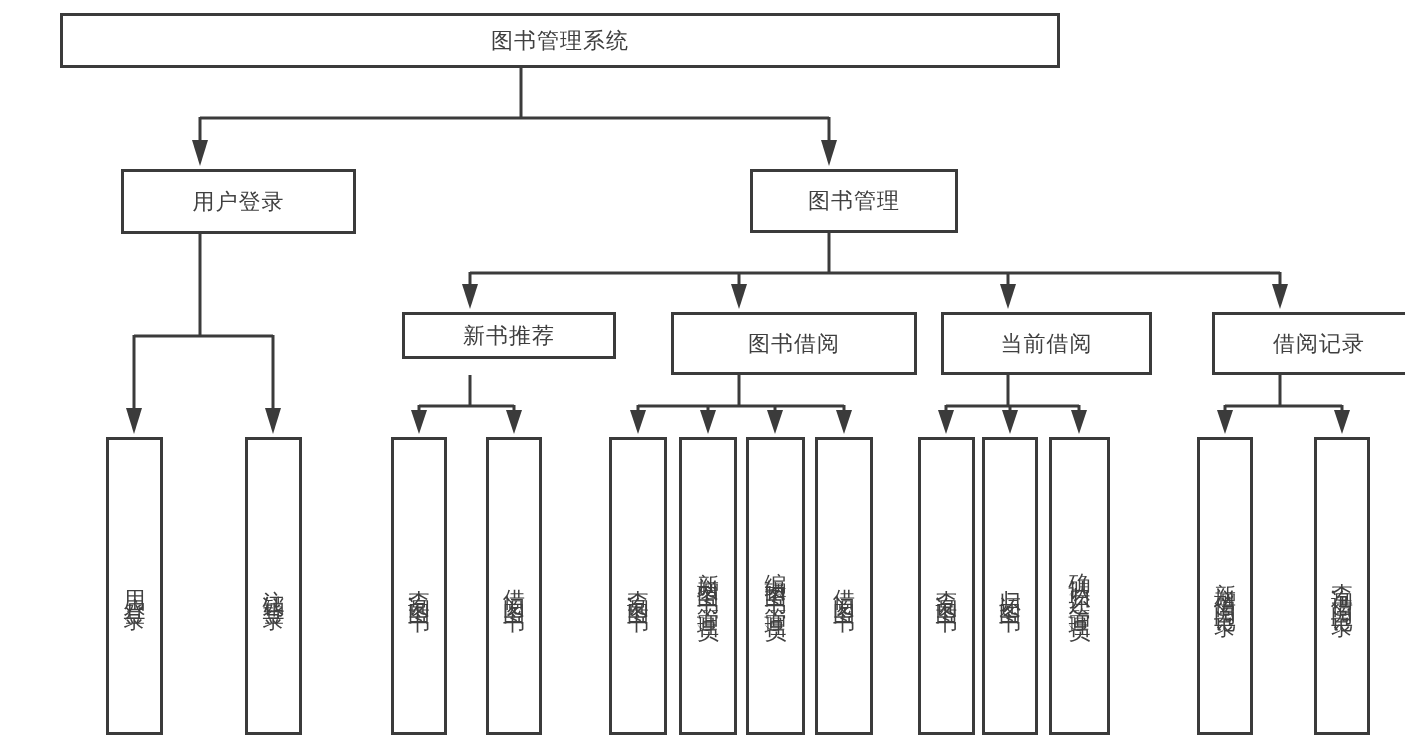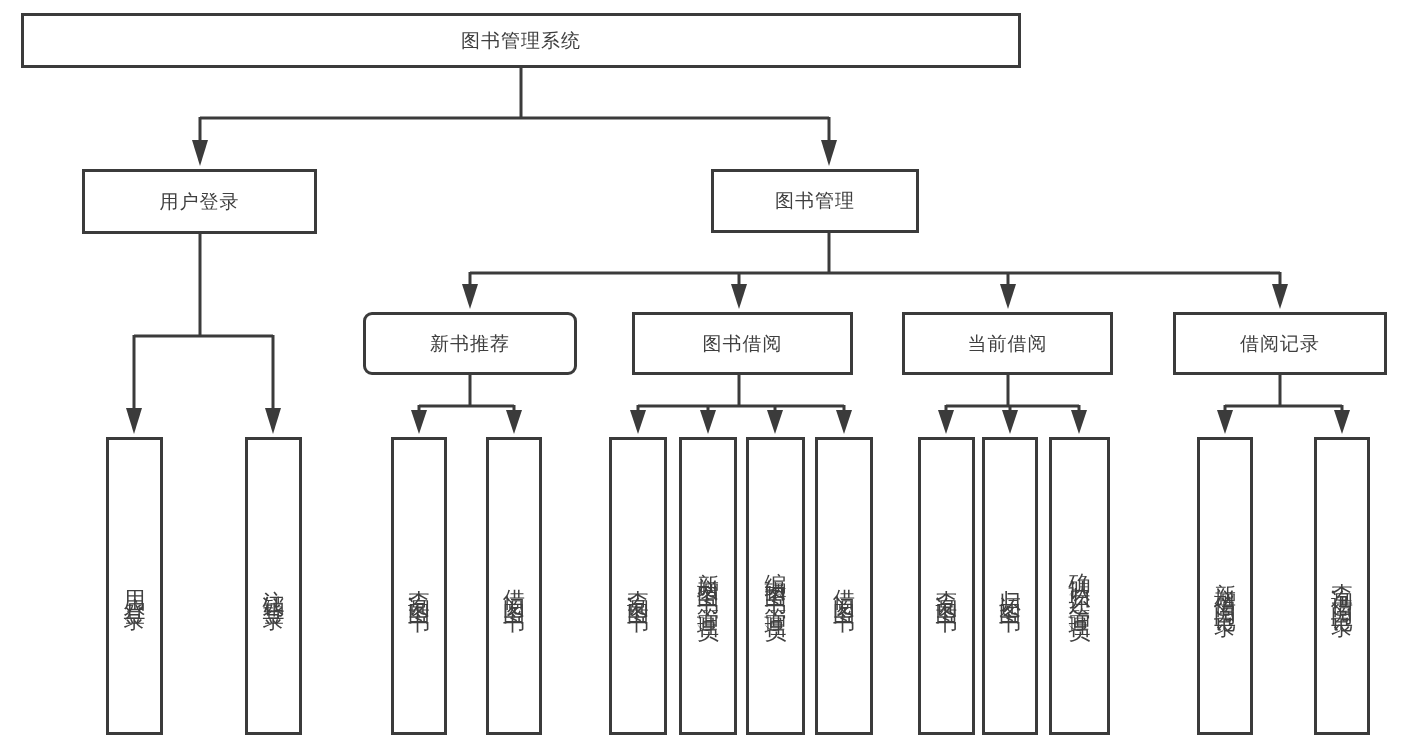--- a/index.html
+++ b/index.html
@@ -25,23 +25,24 @@
     position: absolute;
     box-sizing: border-box;
     border: 3px solid #3b3b3b;
     background: #ffffff;
     display: flex;
     align-items: center;
     justify-content: center;
     color: #3f3f3f;
   }
   .box.h {
-    font-size: 19px;
+    font-size: 22px;
     letter-spacing: 1px;
     white-space: nowrap;
+    margin-left: 39px;
   }
   .box.v {
     font-size: 22px;
   }
   .box.v .vtext {
     writing-mode: vertical-lr;
     text-orientation: mixed;
     letter-spacing: 7px;
     line-height: 1;
     white-space: nowrap;
@@ -138,24 +139,24 @@
     <span>图书管理系统</span>
   </div>
 
   <div class="box h" style="left:82px; top:169px; width:235px; height:65px;">
     <span>用户登录</span>
   </div>
   <div class="box h" style="left:711px; top:169px; width:208px; height:64px;">
     <span>图书管理</span>
   </div>
 
-  <div class="box h" style="left:363px; top:312px; width:214px; height:63px;border-radius:9px;">
+  <div class="box h" style="left:363px; top:312px; width:214px; height:47px;">
     <span>新书推荐</span>
   </div>
-  <div class="box h" style="left:632px; top:312px; width:221px; height:63px;">
+  <div class="box h" style="left:632px; top:312px; width:246px; height:63px;">
     <span>图书借阅</span>
   </div>
   <div class="box h" style="left:902px; top:312px; width:211px; height:63px;">
     <span>当前借阅</span>
   </div>
   <div class="box h" style="left:1173px; top:312px; width:214px; height:63px;">
     <span>借阅记录</span>
   </div>
 
   <div class="box v" style="left:106px; top:437px; width:57px; height:298px;">

